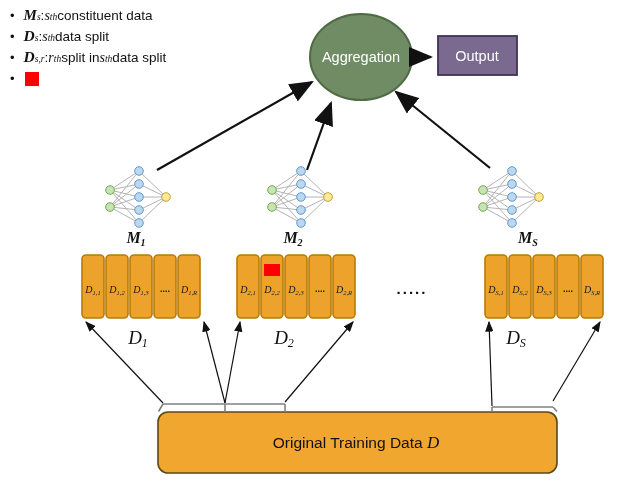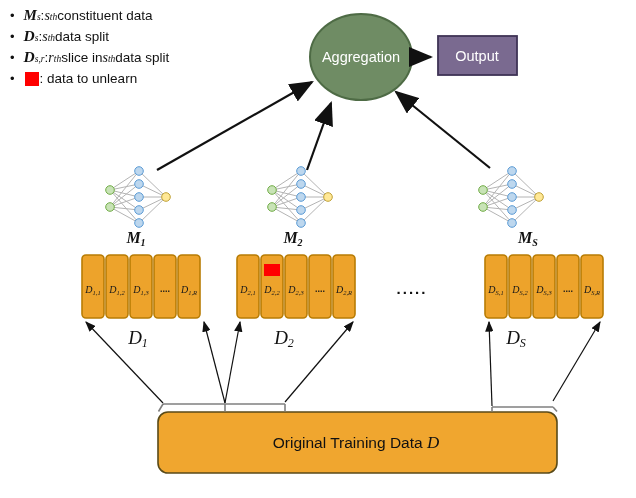--- a/index.html
+++ b/index.html
@@ -64,29 +64,28 @@
         <span class="p-sup">th</span>
         <span class="p-plain"> data split</span>
       </div>
       <div class="legend-item">
         <span class="bullet">•</span>
         <span class="p-dvar">D</span>
         <span class="p-sub">s,r</span>
         <span class="p-plain">: </span>
         <span class="p-ivar">r</span>
         <span class="p-sup">th</span>
-        <span class="p-plain"> slice in </span>
+        <span class="p-plain"> split in </span>
         <span class="p-ivar">s</span>
         <span class="p-sup">th</span>
         <span class="p-plain"> data split</span>
       </div>
       <div class="legend-item">
         <span class="bullet">•</span>
         <span class="p-swatch"></span>
-        <span class="p-plain"> : data to unlearn</span>
       </div>
     </div>
 
   <svg width="636" height="498" viewBox="0 0 636 498">
     <defs>
       <marker id="ah-big" markerWidth="11" markerHeight="9" refX="10" refY="4.5" orient="auto">
         <path d="M0,0 L11,4.5 L0,9 Z" fill="#111111"></path>
       </marker>
       <marker id="ah-small" markerWidth="9" markerHeight="7" refX="8" refY="3.5" orient="auto">
         <path d="M0,0 L9,3.5 L0,7 Z" fill="#111111"></path>

